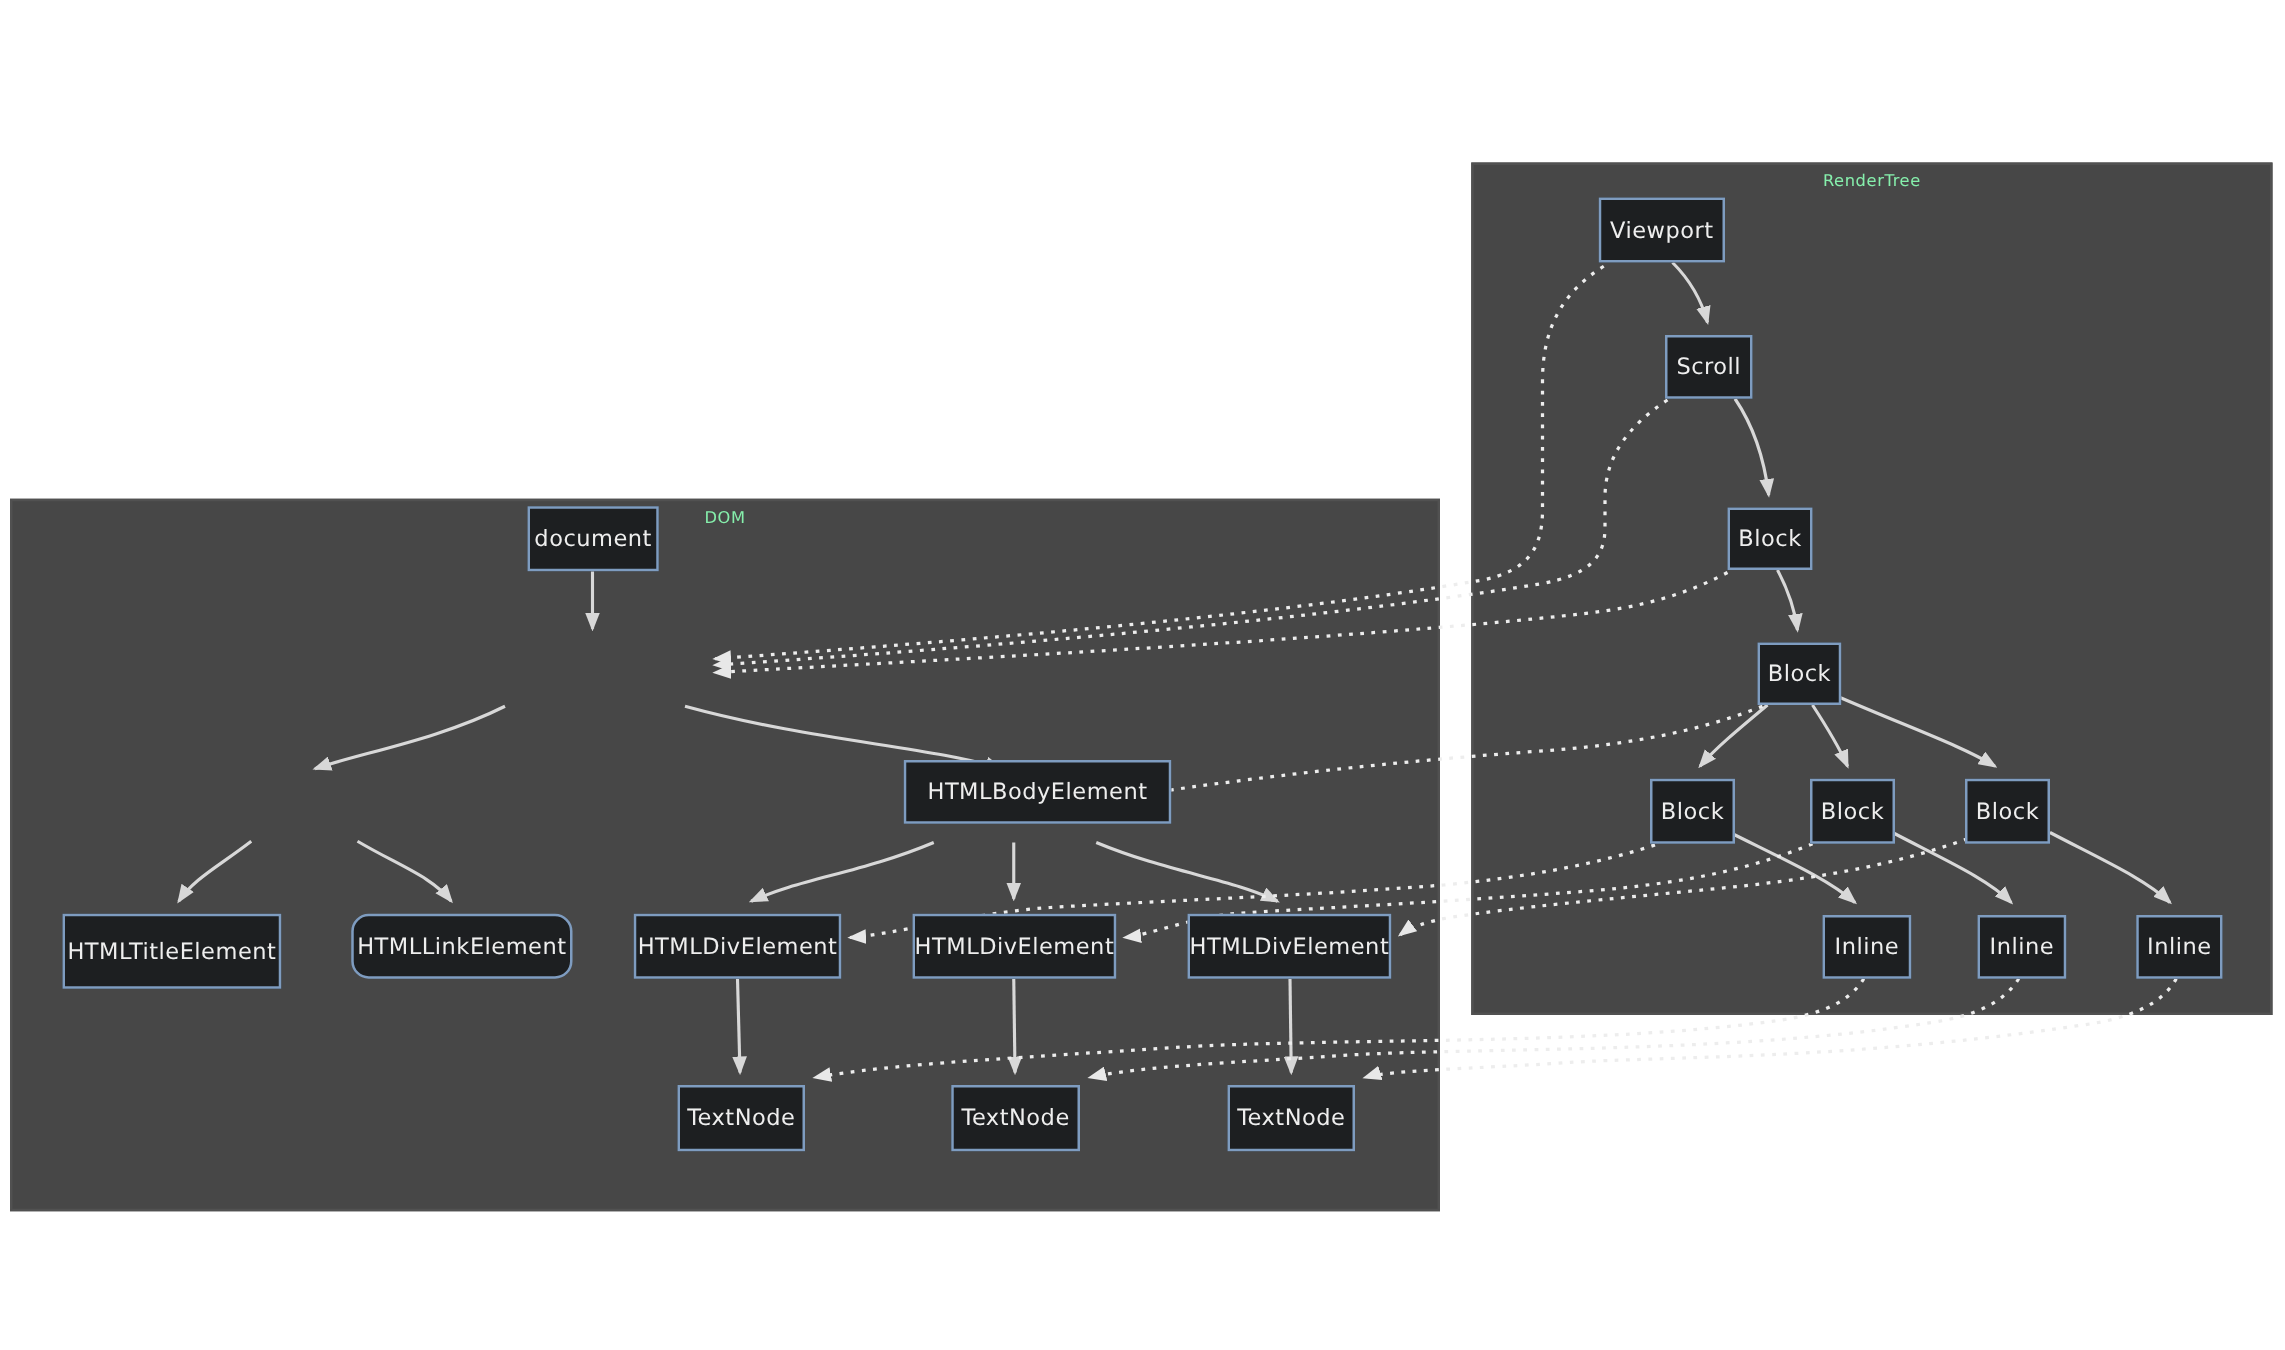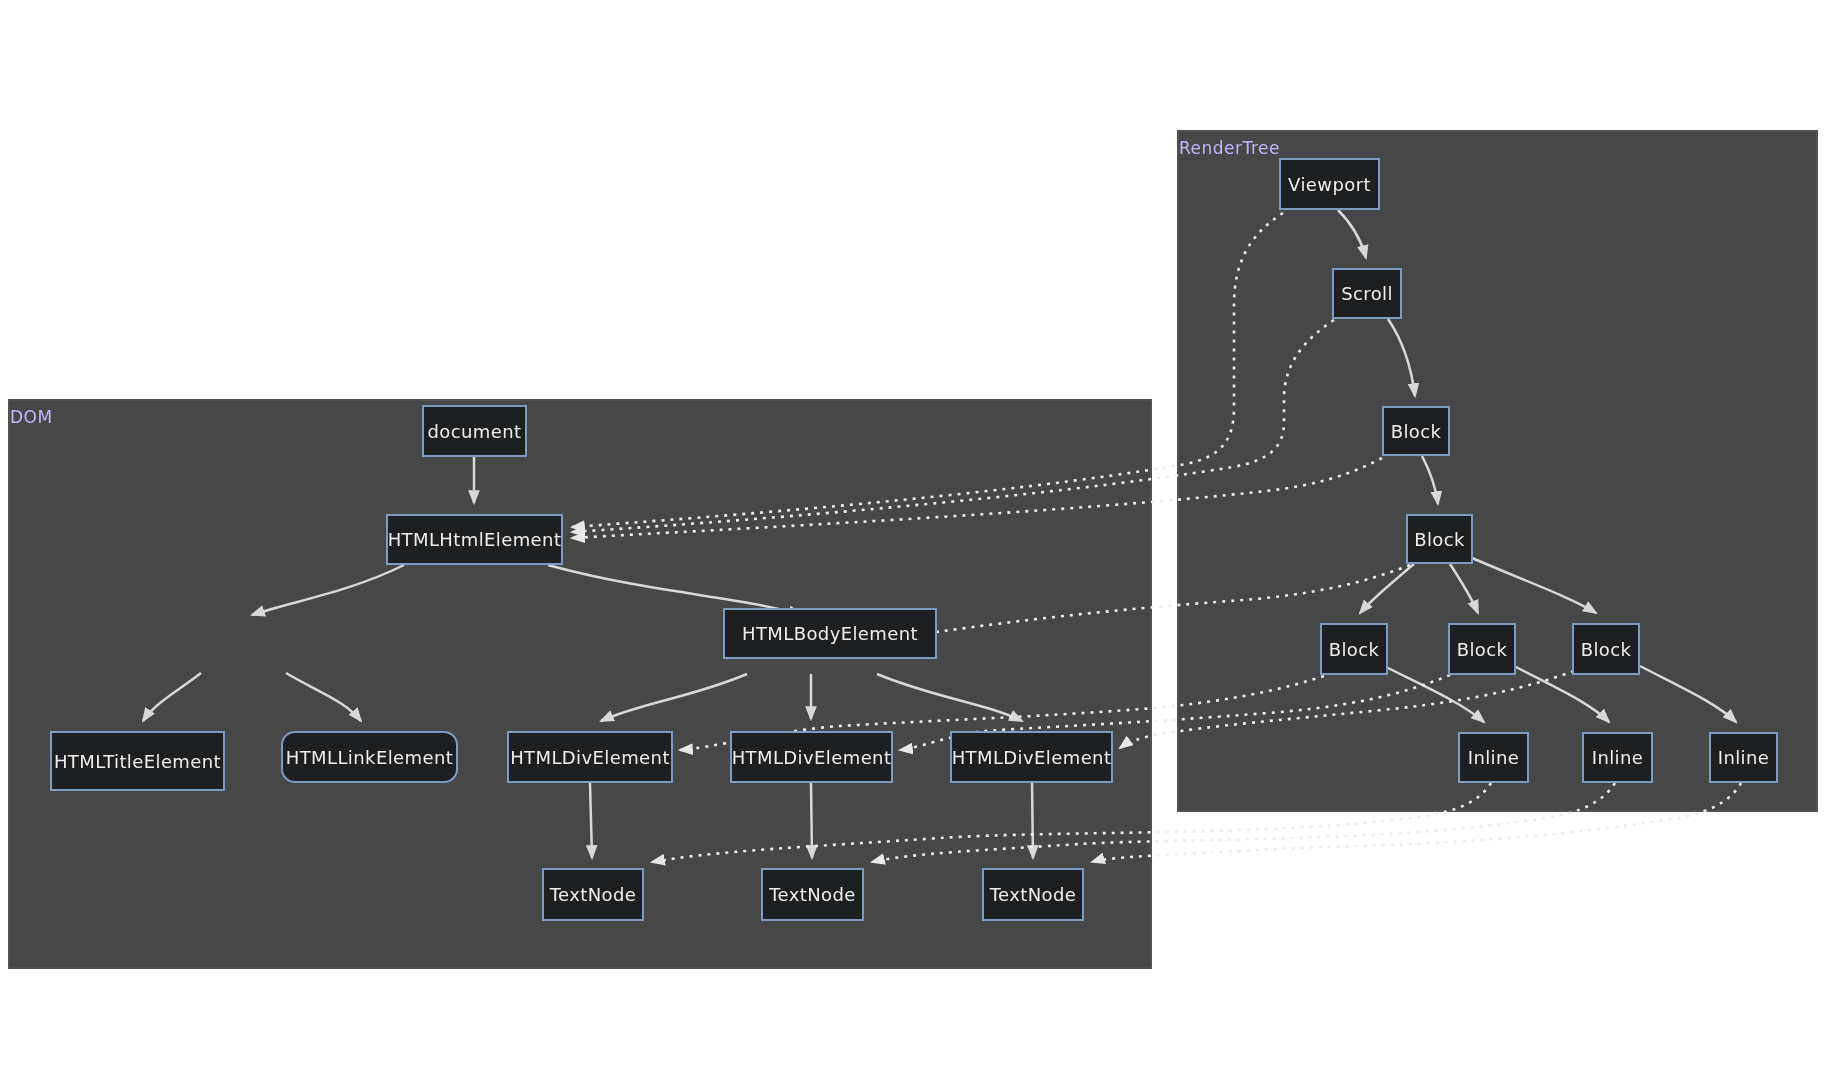--- a/index.html
+++ b/index.html
@@ -5,22 +5,22 @@
   html,body{margin:0;padding:0;background:#ffffff;}
   body{
     width:1828px;height:1080px;position:relative;overflow:hidden;
     font-family:"DejaVu Sans","Liberation Sans",sans-serif;
   }
   .canvas{position:absolute;left:0;top:0;width:1828px;height:1080px;}
   .cluster{
     position:absolute;background:#474747;border:2px solid #515151;box-sizing:border-box;
   }
   .cluster-label{
-    position:absolute;top:6px;left:0;width:100%;
-    color:#c4b5fd;font-size:17px;letter-spacing:0.5px;
+    position:absolute;top:6px;left:0;width:100%;text-align:center;
+    color:#86efac;font-size:13px;letter-spacing:0.5px;
   }
   .edges{position:absolute;left:0;top:0;width:1828px;height:1080px;z-index:2;}
   .node{
     position:absolute;z-index:3;box-sizing:border-box;
     background:#1d1f21;border:2px solid #7e9cc0;
     display:flex;align-items:center;justify-content:center;
     color:#eeeeee;font-size:18px;letter-spacing:0.4px;white-space:nowrap;
   }
   path.solid{fill:none;stroke:#d8d8d8;stroke-width:2.5px;}
   path.dotted{fill:none;stroke:#ededed;stroke-width:2.6px;stroke-dasharray:3 6;}
@@ -76,21 +76,20 @@
     <path class="dotted" d="M1410,565 C1352,588 1290,597 1230,601 C1080,612 985,625 908,636" marker-end="url(#arrow-dotted)"></path>
     <path class="dotted" d="M1324,676 C1268,694 1215,702 1155,708 C1040,717 920,721 840,726 C780,730 712,748 680,750" marker-end="url(#arrow-dotted)"></path>
     <path class="dotted" d="M1450,675 C1392,699 1332,708 1268,713 C1140,723 1040,727 985,731 C955,734 918,748 900,750" marker-end="url(#arrow-dotted)"></path>
     <path class="dotted" d="M1574,671 C1510,694 1445,704 1372,711 C1290,719 1210,726 1160,734 C1142,737 1128,742 1120,748" marker-end="url(#arrow-dotted)"></path>
     <path class="dotted" d="M1491,783 C1480,801 1458,811 1425,816 C1280,837 1060,830 940,838 C820,846 712,851 652,862" marker-end="url(#arrow-dotted)"></path>
     <path class="dotted" d="M1615,783 C1603,802 1580,813 1545,818 C1390,843 1180,838 1080,844 C990,850 910,853 872,862" marker-end="url(#arrow-dotted)"></path>
     <path class="dotted" d="M1741,783 C1730,803 1704,815 1666,820 C1480,848 1330,845 1255,850 C1180,855 1112,856 1092,862" marker-end="url(#arrow-dotted)"></path>
   </svg>
 
   <div class="node" style="left:422px;top:405px;width:105px;height:52px;text-align:right;">document</div>
-  <div class="node" style="left:386px;top:514px;width:177px;height:51px;">HTMLHtmlElement</div>
   <div class="node" style="left:723px;top:608px;width:214px;height:51px;">HTMLBodyElement</div>
   <div class="node" style="left:50px;top:731px;width:175px;height:60px;">HTMLTitleElement</div>
   <div class="node" style="left:281px;top:731px;width:177px;height:52px;border-radius:14px;">HTMLLinkElement</div>
   <div class="node" style="left:507px;top:731px;width:166px;height:52px;">HTMLDivElement</div>
   <div class="node" style="left:730px;top:731px;width:163px;height:52px;">HTMLDivElement</div>
   <div class="node" style="left:950px;top:731px;width:163px;height:52px;">HTMLDivElement</div>
   <div class="node" style="left:542px;top:868px;width:102px;height:53px;">TextNode</div>
   <div class="node" style="left:761px;top:868px;width:103px;height:53px;">TextNode</div>
   <div class="node" style="left:982px;top:868px;width:102px;height:53px;">TextNode</div>
 

